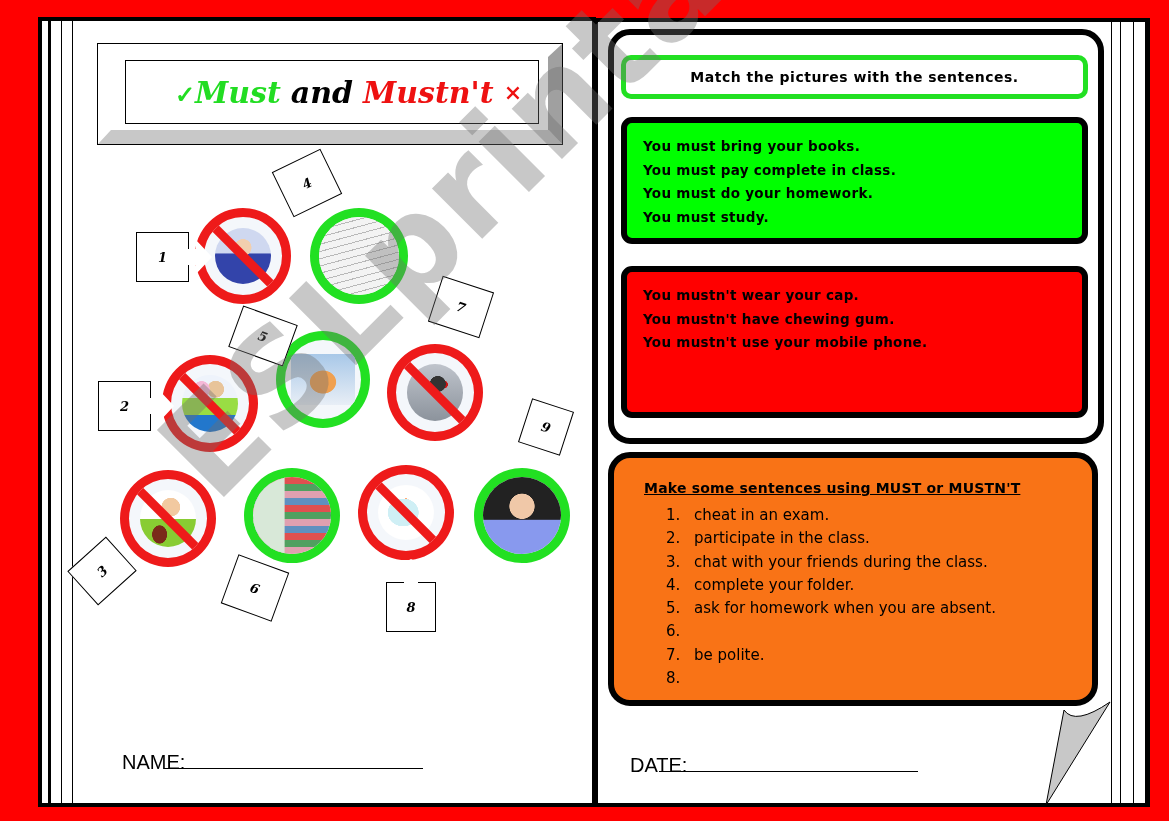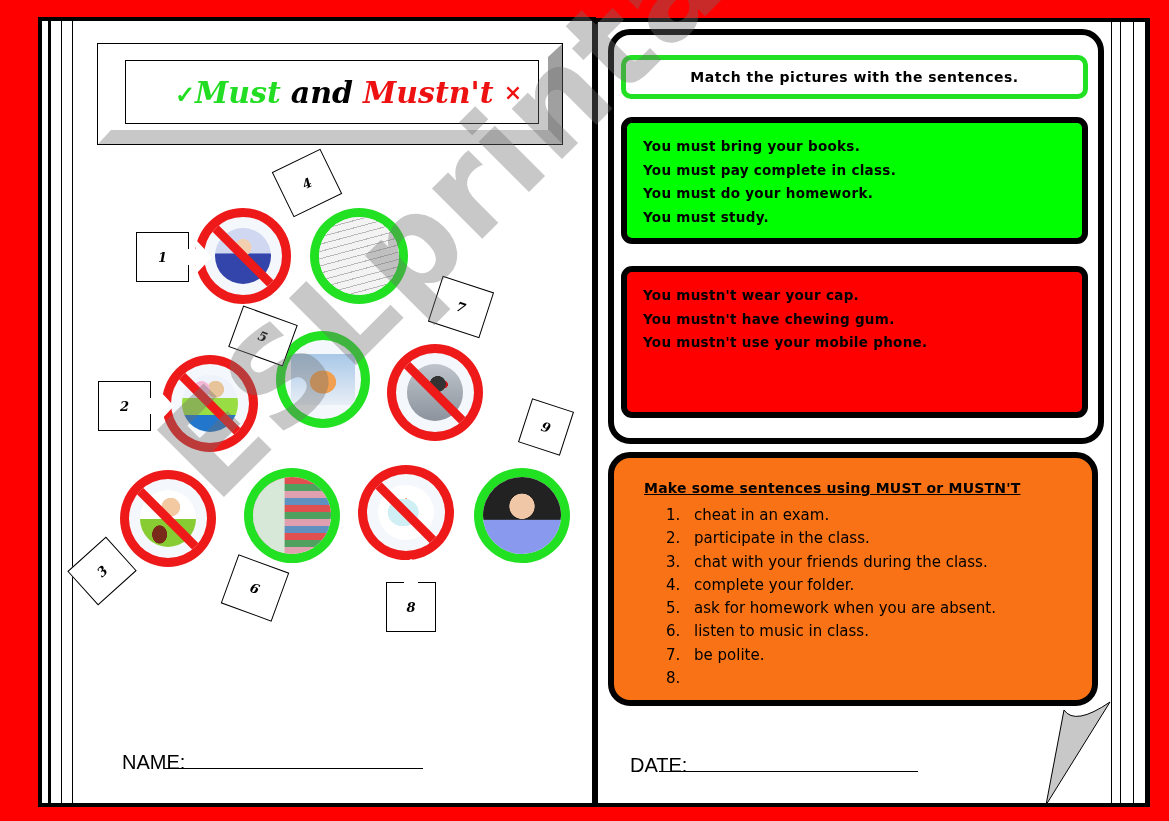--- a/index.html
+++ b/index.html
@@ -181,21 +181,20 @@
     <li>
         <span class="num">4.</span>
         <span>complete your folder.</span>
       </li>
     <li>
         <span class="num">5.</span>
         <span>ask for homework when you are absent.</span>
       </li>
     <li>
         <span class="num">6.</span>
-        <span>listen to music in class.</span>
       </li>
     <li>
         <span class="num">7.</span>
         <span>be polite.</span>
       </li>
     <li>
         <span class="num">8.</span>
       </li>
   </ul>
 </div>

